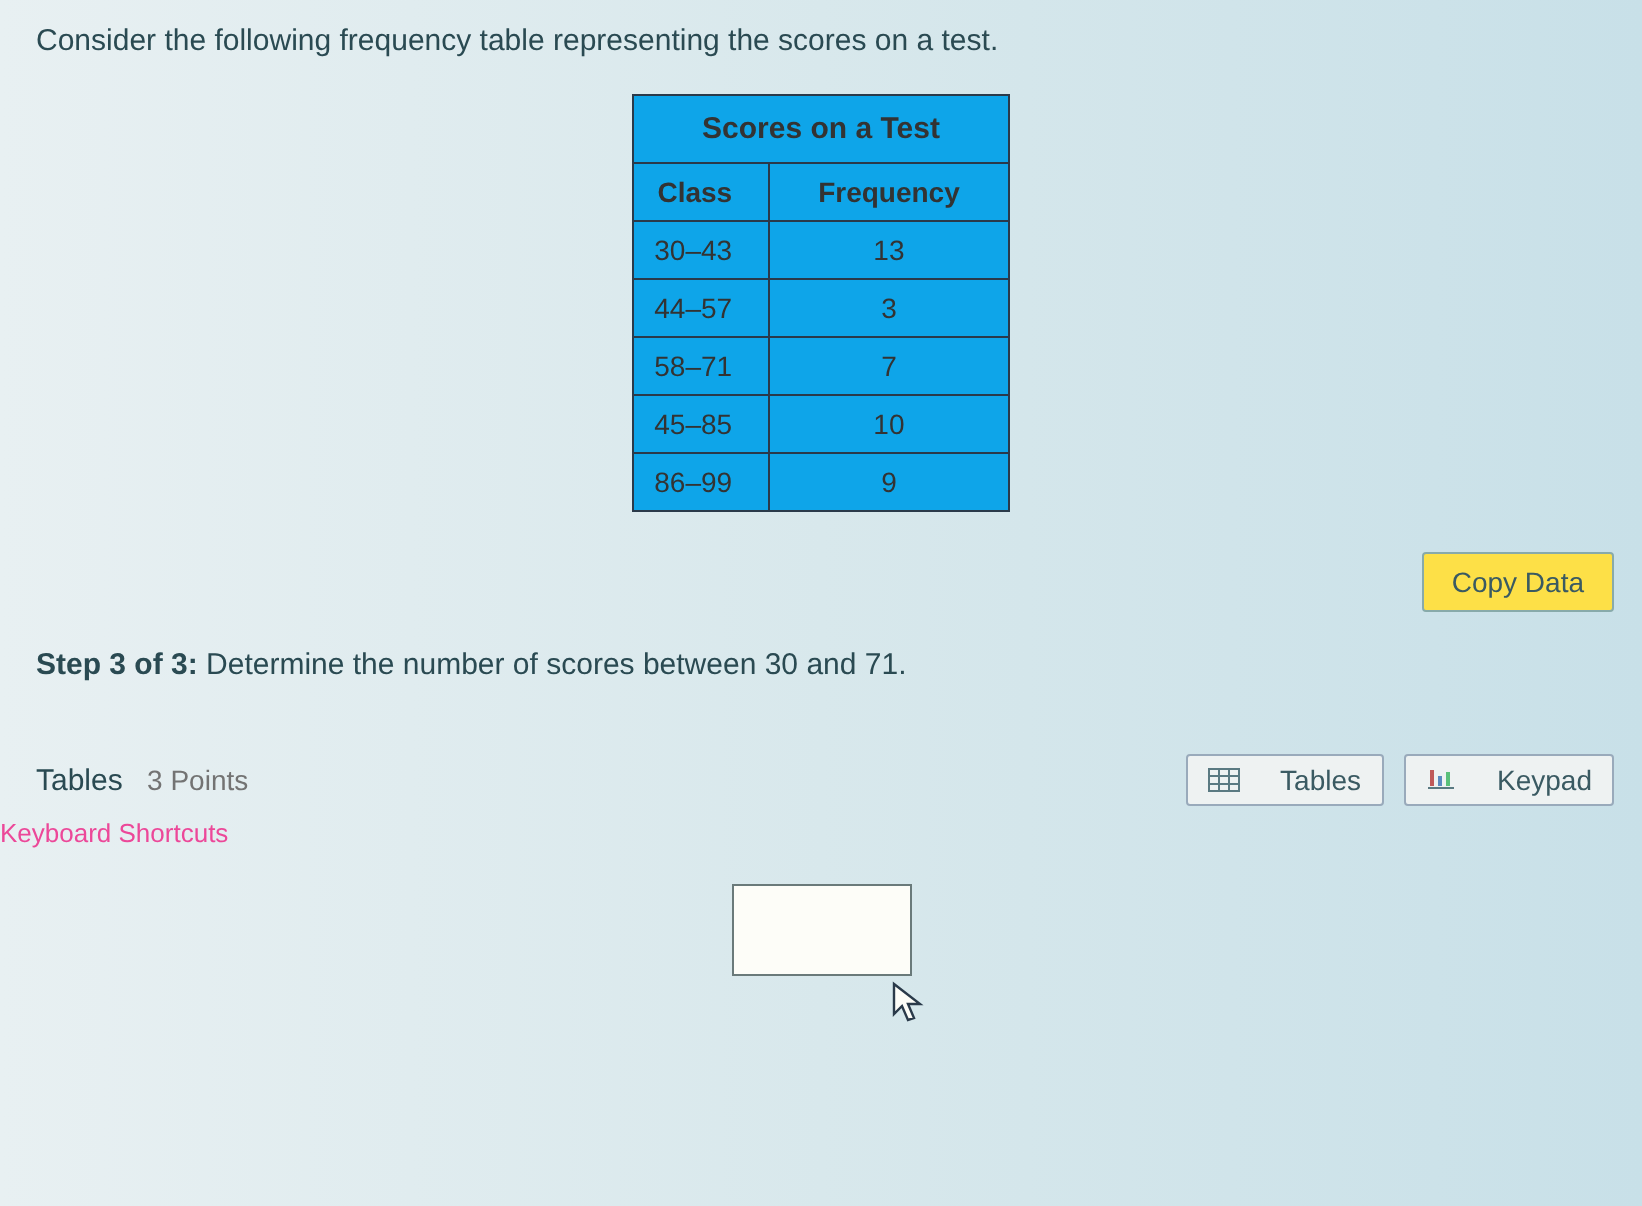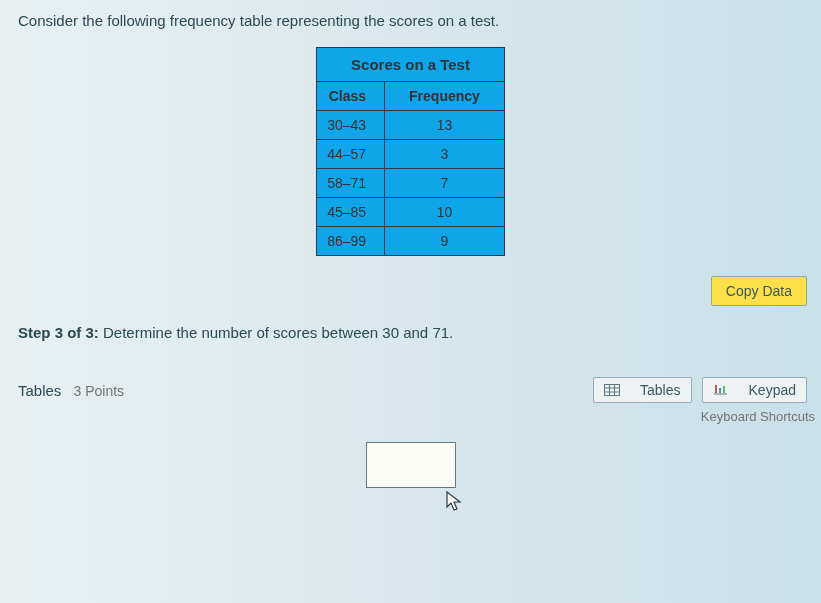--- a/index.html
+++ b/index.html
@@ -84,23 +84,23 @@
       align-items: center;
       gap: 20px;
       border-radius: 2px;
     }
     .icon-box {
       display: inline-flex;
       width: 16px; height: 12px;
       align-items: center; justify-content: center;
     }
     .kb-shortcuts {
-      text-align: right;
+      text-align: left;
       font-size: 13px;
-      color: #737373;
+      color: #ec4899;
       padding: 6px 6px 0 0;
     }
     .input-row {
       display: flex;
       justify-content: center;
       margin-top: 18px;
     }
     .answer-input {
       width: 90px;
       height: 46px;

